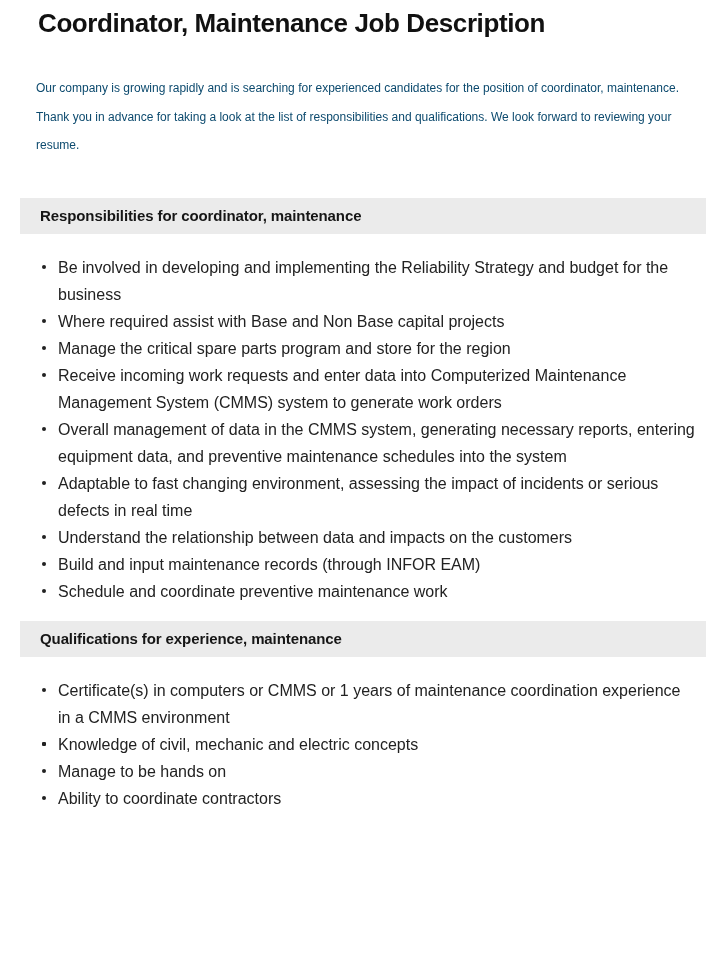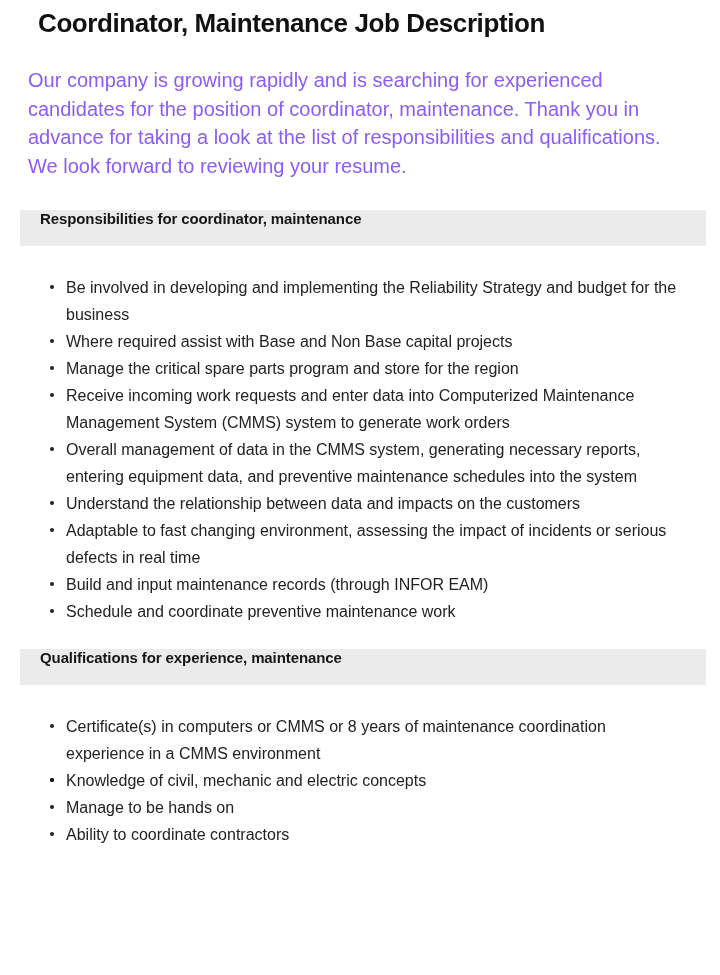--- a/index.html
+++ b/index.html
@@ -33,55 +33,55 @@
     padding: 0 20px 0 38px;
     line-height: 34px;
     height: 40px;
     display: flex;
     align-items: flex-end;
     white-space: nowrap;
   }
 
   
   .intro {
-    margin: 8px;
+    margin: 16px;
     padding: 18px 24px 0 20px;
-    font-size: 20px;
+    font-size: 12px;
     line-height: 28.5px;
-    color: #8b5cf6;
+    color: #0c4a6e;
     max-width: 700px;
   }
 
   
   .section {
     margin-top: 0;
   }
   .section-1 { padding-top: 22px; }
   .section-2 { padding-top: 16px; }
 
   .section-band {
     margin: 0 14px 0 20px;
     background: #ebebeb;
     height: 36px;
     display: flex;
-    align-items: flex-start;
+    align-items: center;
     padding: 0 20px;
   }
   .section-band-title {
     font-size: 15px;
     font-weight: bold;
     color: #161616;
     letter-spacing: -0.1px;
     line-height: 18px;
   }
 
   
   ul.bullets {
     list-style: none;
-    margin: 8px;
+    margin: 0;
     padding: 0;
   }
   .section-1 ul.bullets { padding-top: 20px; }
   .section-2 ul.bullets { padding-top: 20px; }
 
   ul.bullets > li {
     position: relative;
     font-size: 16px;
     line-height: 27px;
     color: #222222;
@@ -130,45 +130,45 @@
         <li>
           <span class="dot"></span>
           <span class="li-text">Receive incoming work requests and enter data into Computerized Maintenance Management System (CMMS) system to generate work orders</span>
         </li>
         <li>
           <span class="dot"></span>
           <span class="li-text">Overall management of data in the CMMS system, generating necessary reports, entering equipment data, and preventive maintenance schedules into the system</span>
         </li>
         <li>
           <span class="dot"></span>
-          <span class="li-text">Understand the relationship between data and impacts on the customers</span>
+          <span class="li-text">Adaptable to fast changing environment, assessing the impact of incidents or serious defects in real time</span>
         </li>
         <li>
           <span class="dot"></span>
-          <span class="li-text">Adaptable to fast changing environment, assessing the impact of incidents or serious defects in real time</span>
+          <span class="li-text">Understand the relationship between data and impacts on the customers</span>
         </li>
         <li>
           <span class="dot"></span>
           <span class="li-text">Build and input maintenance records (through INFOR EAM)</span>
         </li>
         <li>
           <span class="dot"></span>
           <span class="li-text">Schedule and coordinate preventive maintenance work</span>
         </li>
       </ul>
   </section>
 
   <section class="section section-2">
     <div class="section-band">
       <span class="section-band-title">Qualifications for experience, maintenance</span>
     </div>
     <ul class="bullets" id="list-1">
         <li>
           <span class="dot"></span>
-          <span class="li-text">Certificate(s) in computers or CMMS or 8 years of maintenance coordination experience in a CMMS environment</span>
+          <span class="li-text">Certificate(s) in computers or CMMS or 1 years of maintenance coordination experience in a CMMS environment</span>
         </li>
         <li>
           <span class="dot"></span>
         </li>
         <li>
           <span class="dot"></span>
         </li>
         <li>
           <span class="dot"></span>
           <span class="li-text">Knowledge of civil, mechanic and electric concepts</span>

